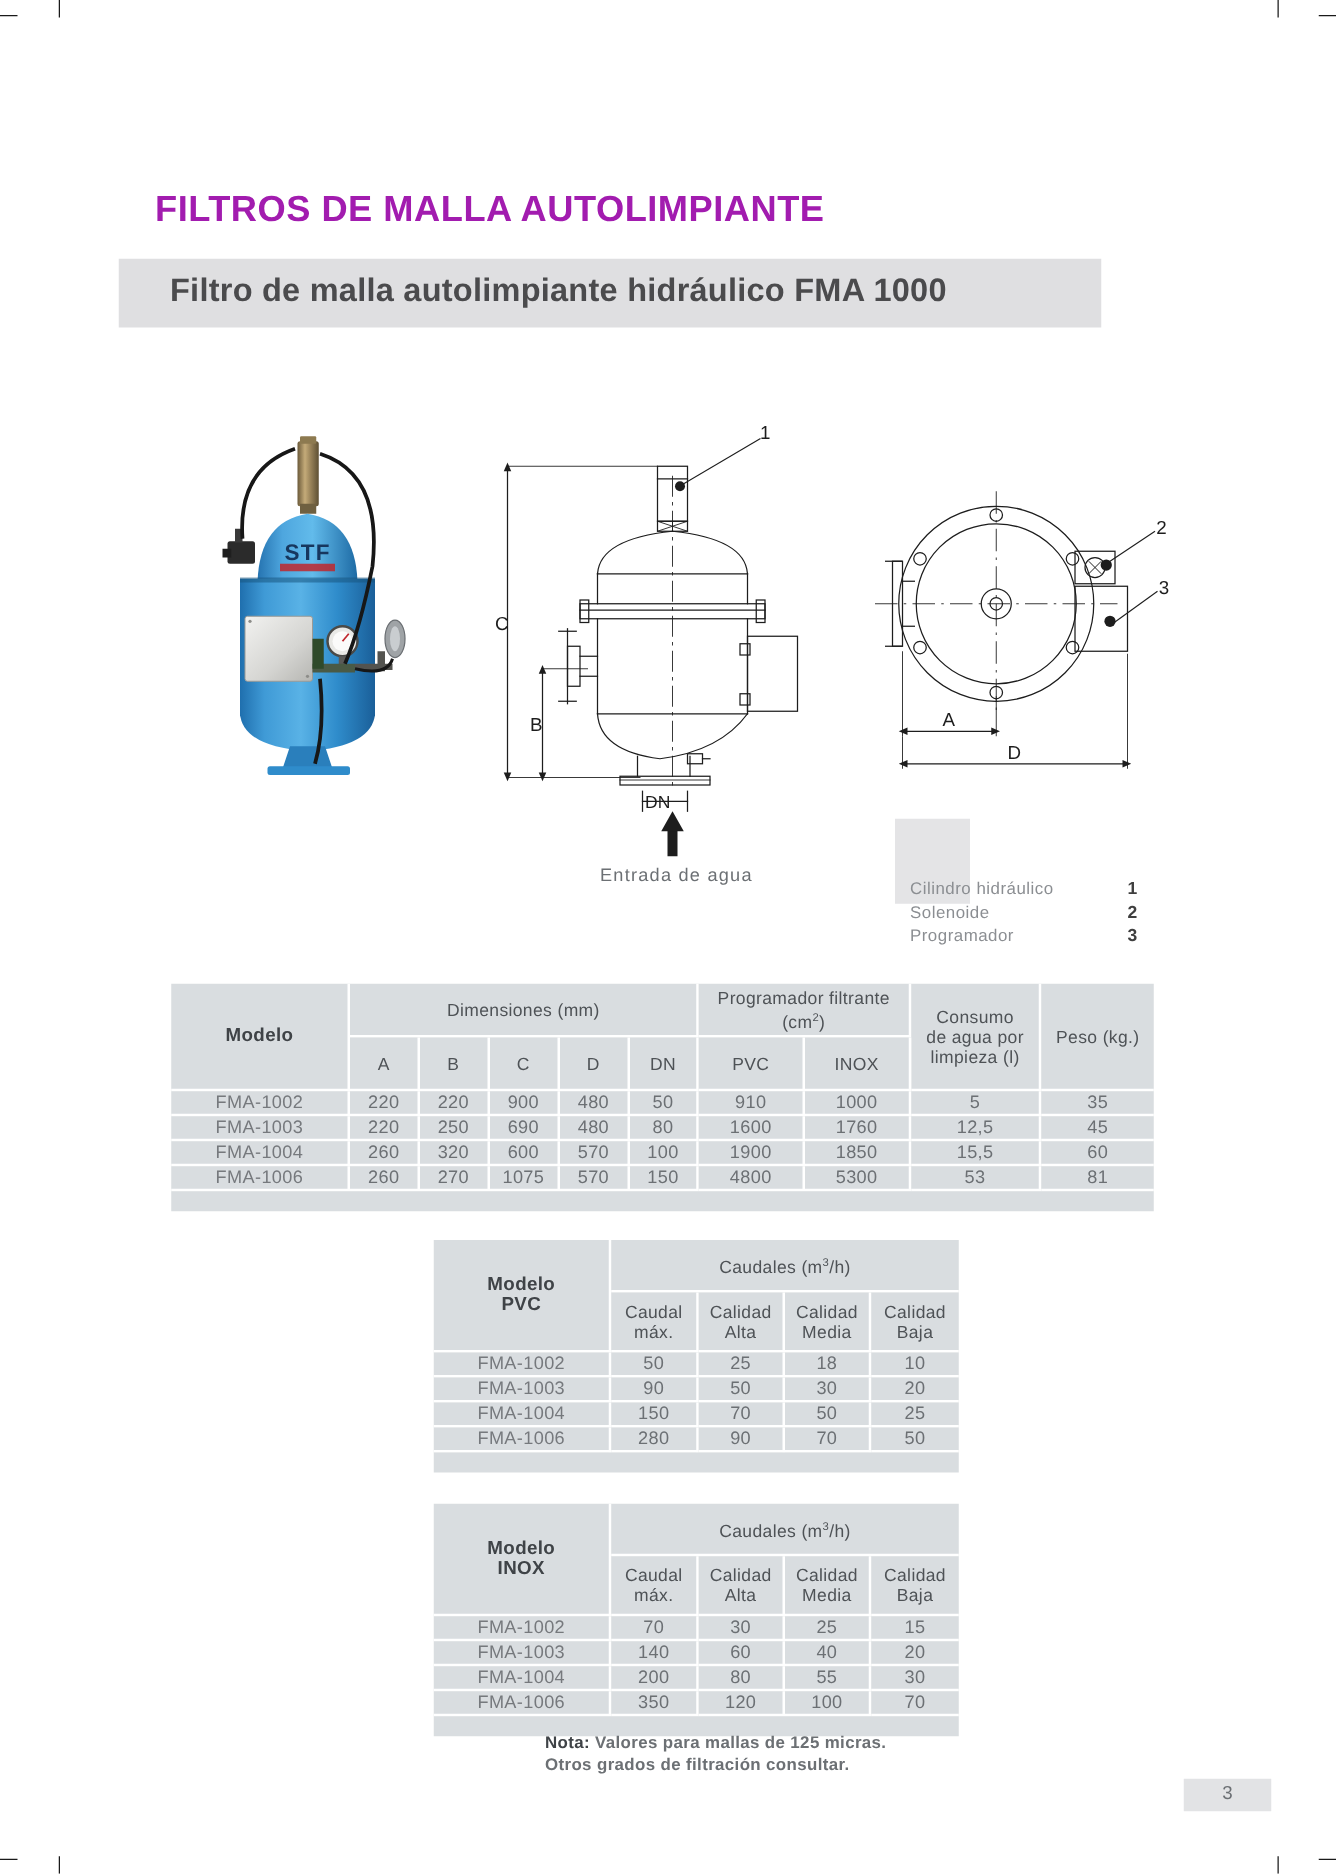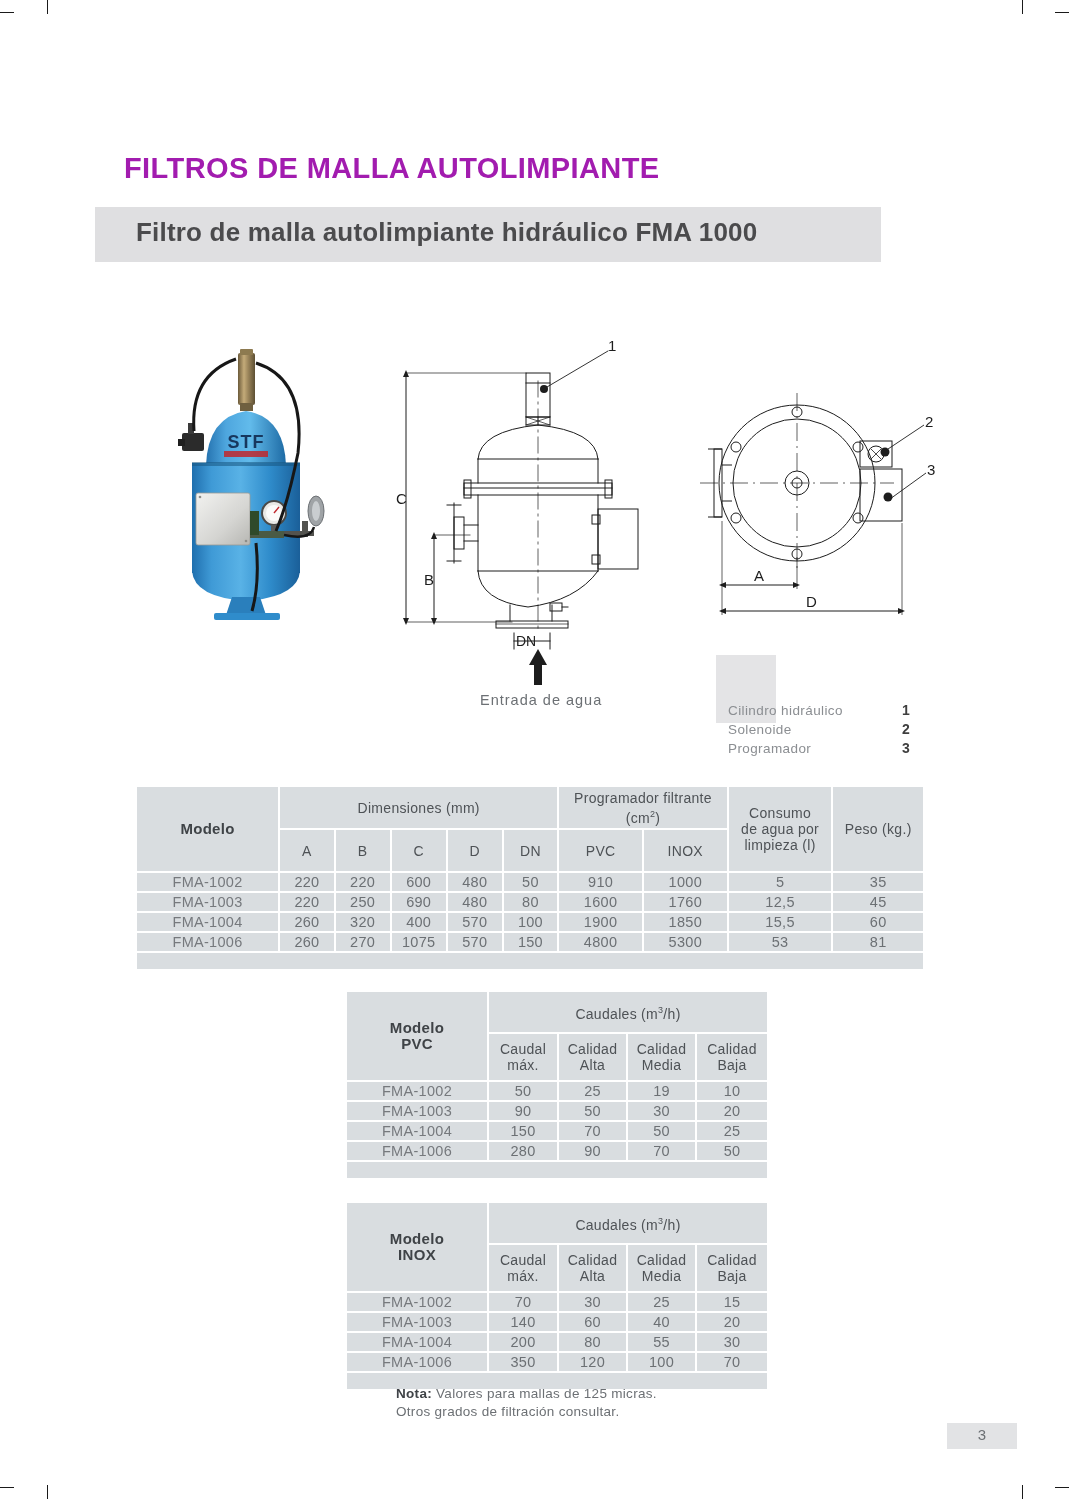--- a/index.html
+++ b/index.html
@@ -97,25 +97,26 @@
   .tbl .body-row td { height: 20px; }
   .tbl sup { font-size: 9px; vertical-align: super; }
 
   #table-dimensiones { left: 137px; top: 787px; width: 786px; }
   #table-pvc  { left: 347px; top: 992px; width: 420px; }
   #table-inox { left: 347px; top: 1203px; width: 420px; }
 
   
   #note {
     position: absolute;
-    left: 396px; top: 1385px;
+    left: 436px; top: 1385px;
     font-size: 13.5px;
     line-height: 18px;
     color: #6c7074;
     letter-spacing: 0.3px;
+    font-weight: bold;
   }
   #note b { color: #3f4347; }
 
   
   #page-number-box {
     position: absolute;
     left: 947px; top: 1423px;
     width: 70px; height: 26px;
     background: #e2e3e5;
   }
@@ -399,21 +400,21 @@
     <td class="hdr" style="width:58px;">D</td>
     <td class="hdr" style="width:58px;">DN</td>
     <td class="hdr" style="width:88px;">PVC</td>
     <td class="hdr" style="width:88px;">INOX</td>
   </tr>
 
   <tr class="body-row">
     <td class="model-cell">FMA-1002</td>
     <td>220</td>
     <td>220</td>
-    <td>600</td>
+    <td>900</td>
     <td>480</td>
     <td>50</td>
     <td>910</td>
     <td>1000</td>
     <td>5</td>
     <td class="nogrid">35</td>
   </tr>
   <tr class="body-row">
     <td class="model-cell">FMA-1003</td>
     <td>220</td>
@@ -423,21 +424,21 @@
     <td>80</td>
     <td>1600</td>
     <td>1760</td>
     <td>12,5</td>
     <td class="nogrid">45</td>
   </tr>
   <tr class="body-row">
     <td class="model-cell">FMA-1004</td>
     <td>260</td>
     <td>320</td>
-    <td>400</td>
+    <td>600</td>
     <td>570</td>
     <td>100</td>
     <td>1900</td>
     <td>1850</td>
     <td>15,5</td>
     <td class="nogrid">60</td>
   </tr>
   <tr class="body-row">
     <td class="model-cell">FMA-1006</td>
     <td>260</td>
@@ -482,21 +483,21 @@
     </td>
     <td class="hdr nogrid" style="width:70px;">
       <div>Calidad</div>
       <div>Baja</div>
     </td>
   </tr>
   <tr class="body-row">
     <td class="model-cell">FMA-1002</td>
     <td>50</td>
     <td>25</td>
-    <td>19</td>
+    <td>18</td>
     <td class="nogrid">10</td>
   </tr>
   <tr class="body-row">
     <td class="model-cell">FMA-1003</td>
     <td>90</td>
     <td>50</td>
     <td>30</td>
     <td class="nogrid">20</td>
   </tr>
   <tr class="body-row">

